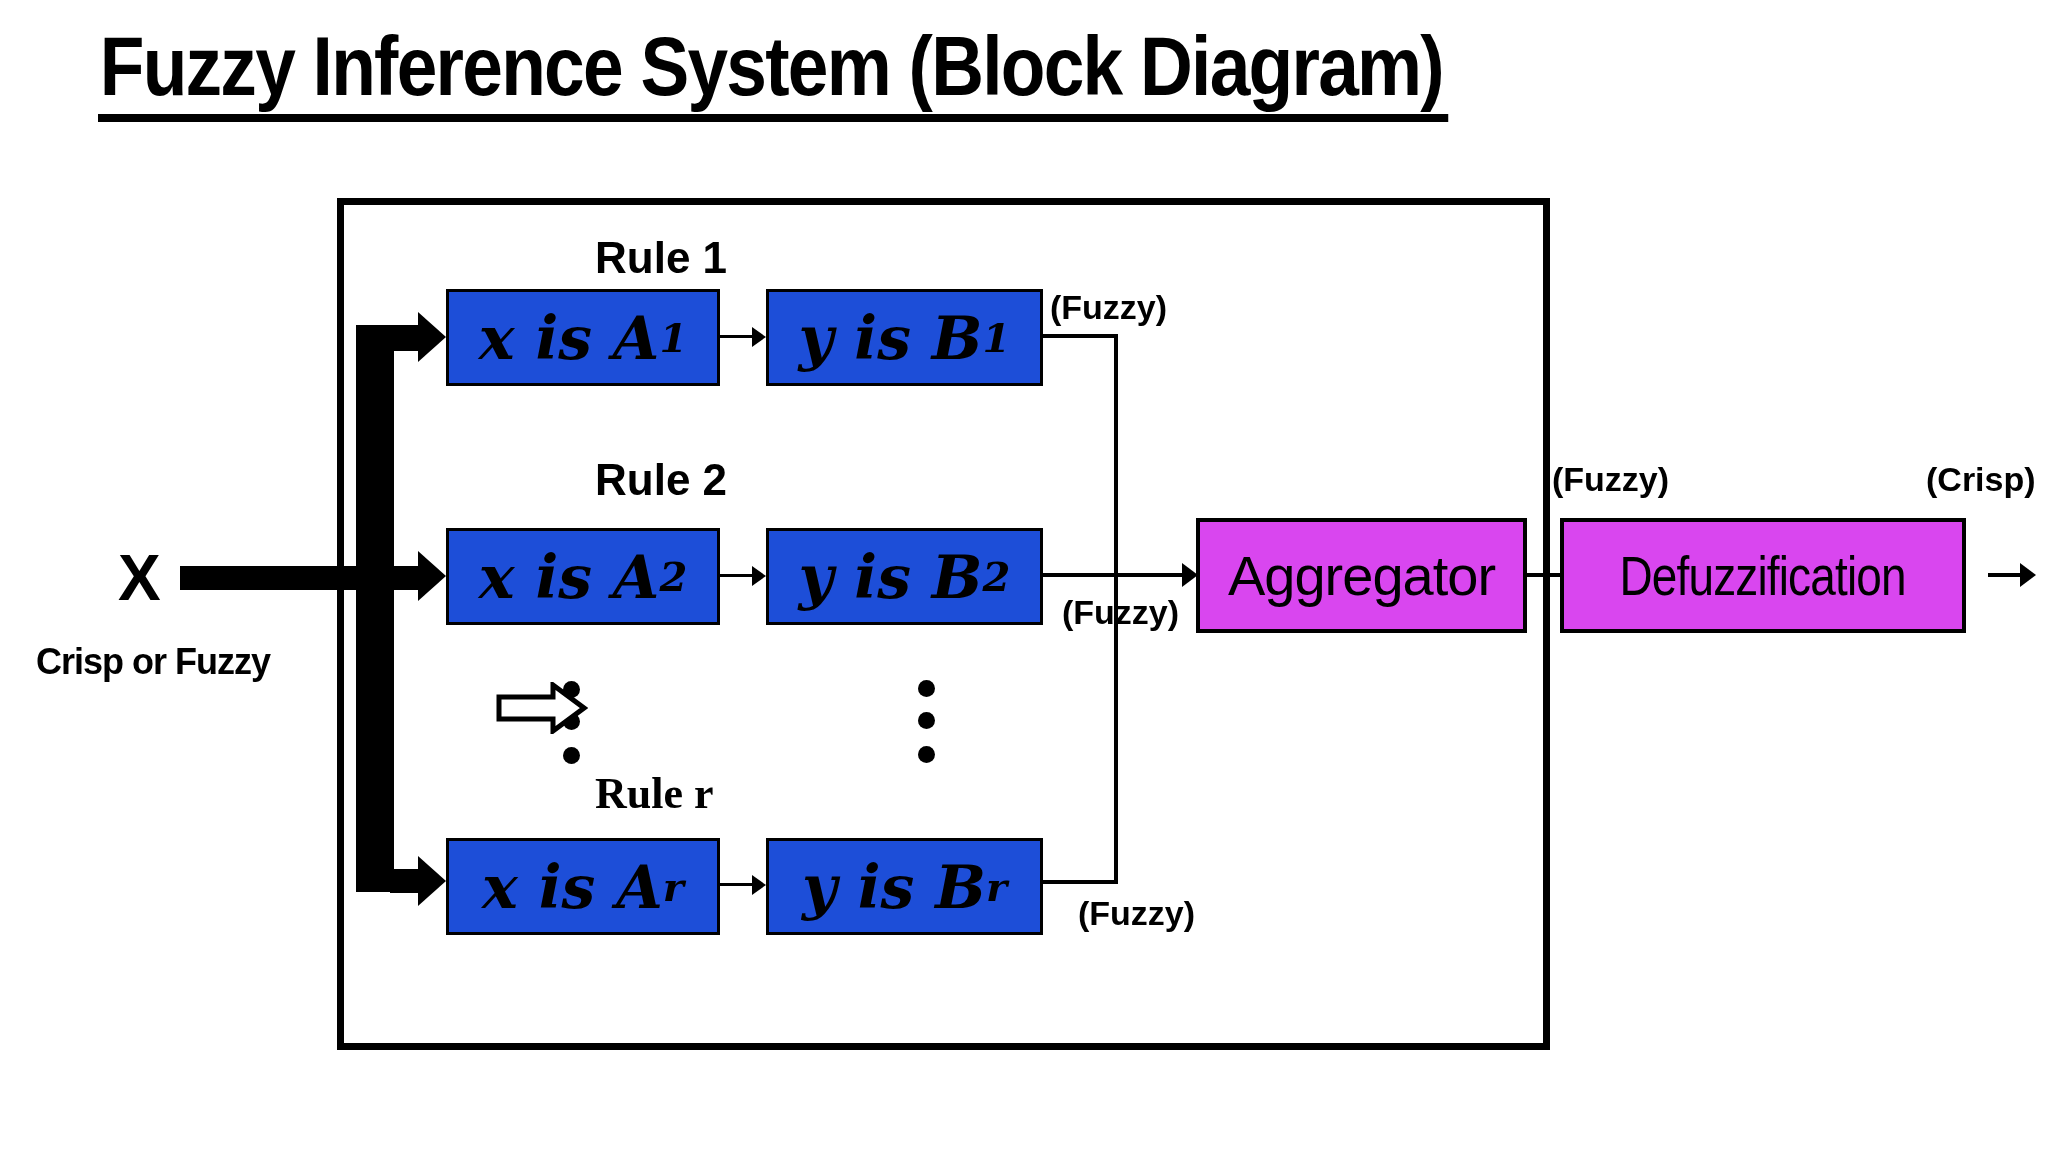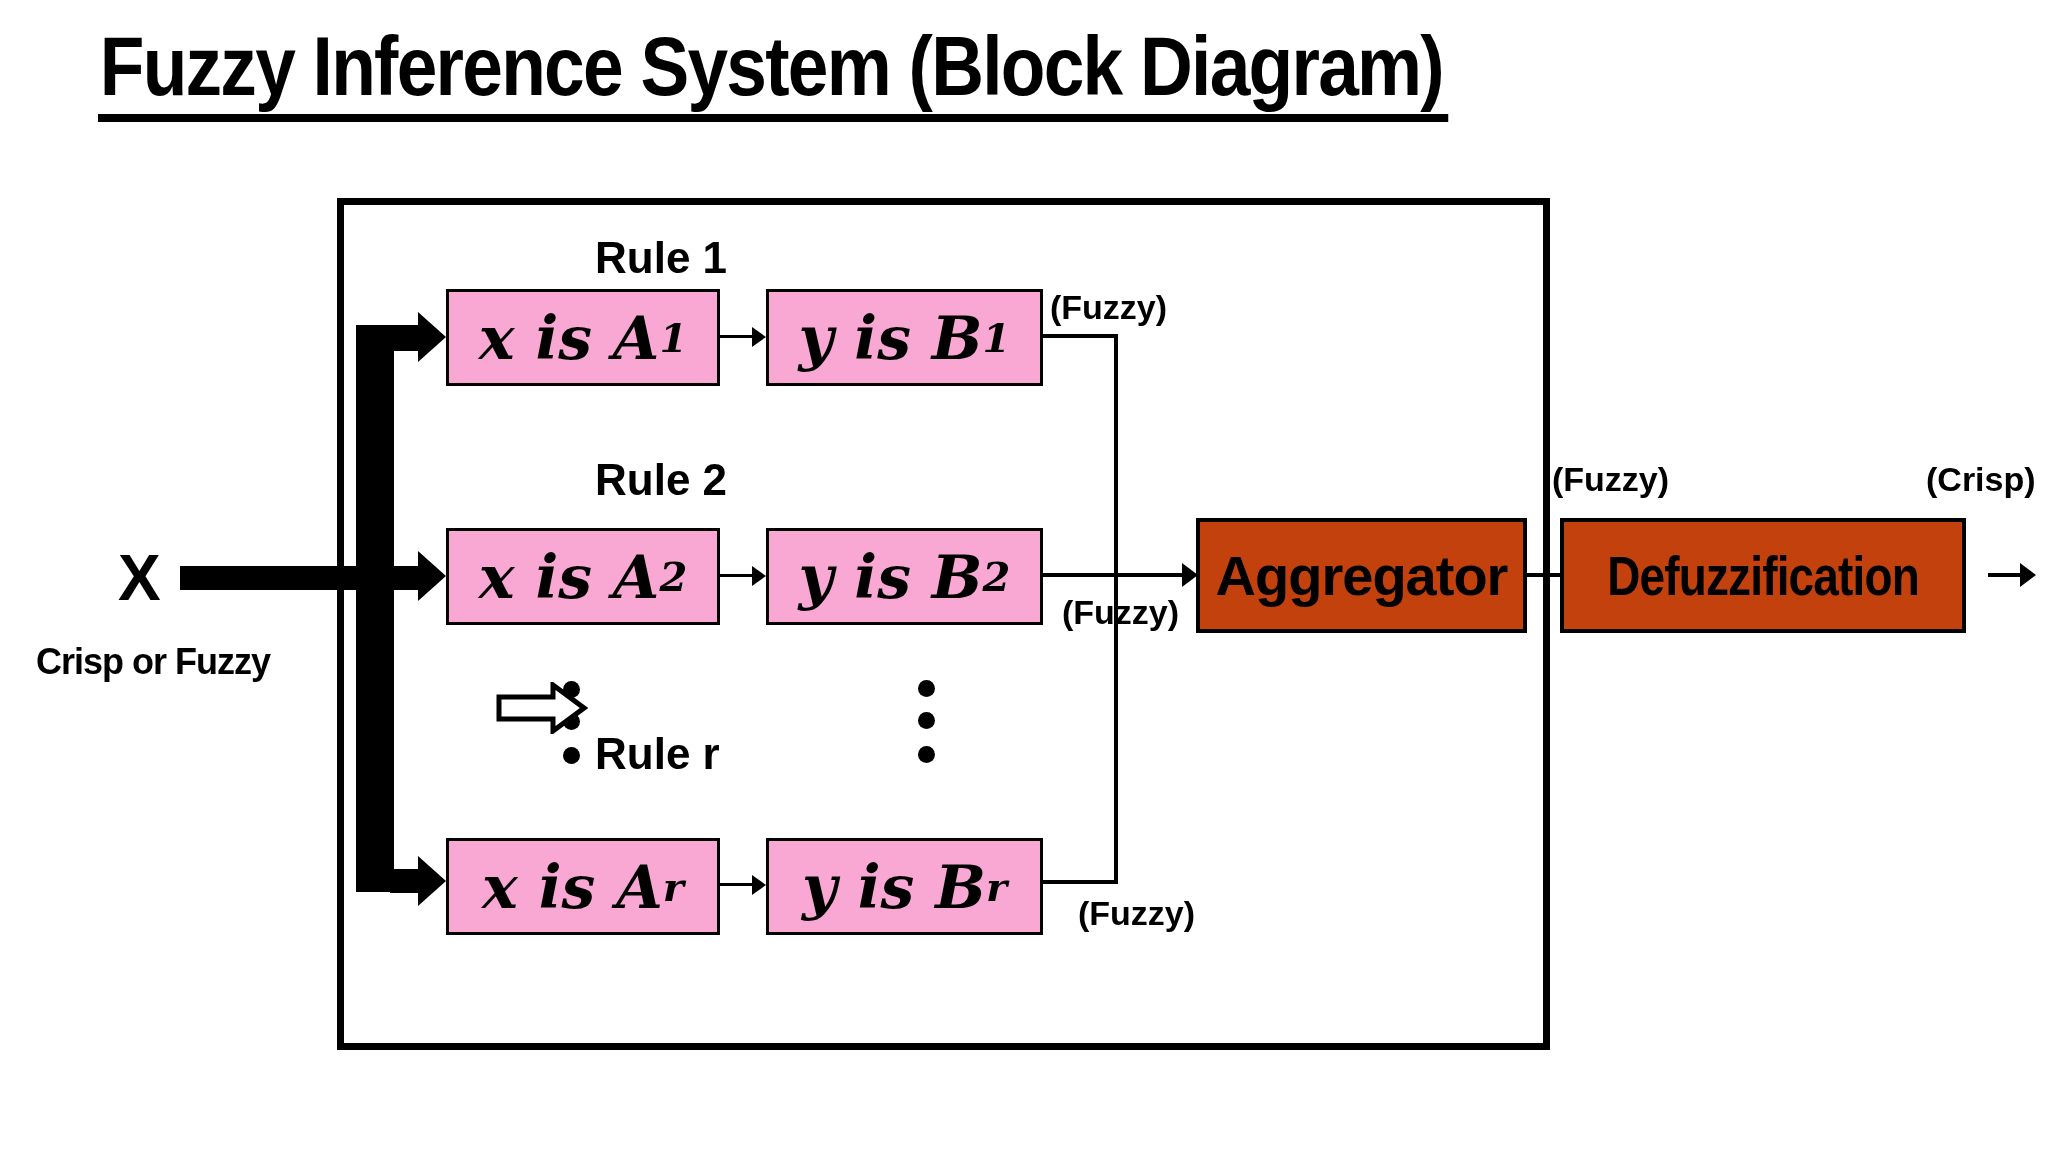--- a/index.html
+++ b/index.html
@@ -15,27 +15,27 @@
     transform:scaleX(0.87);transform-origin:left top;
     border-bottom:8px solid #000;padding:0 6px 4px 2px;line-height:1.05;
   }
   
   .outer-box{
     left:337px;top:198px;width:1213px;height:852px;
     border:7px solid #000;box-sizing:border-box;background:transparent;
   }
   
   .rbox{
-    border:3px solid #000;box-sizing:border-box;background:#f9a8d4;
+    border:3px solid #000;box-sizing:border-box;background:#1d4ed8;
     display:flex;align-items:center;justify-content:center;white-space:nowrap;
   }
   .pbox{
-    border:4px solid #000;box-sizing:border-box;background:#c2410c;
+    border:4px solid #000;box-sizing:border-box;background:#d946ef;
     display:flex;align-items:center;justify-content:center;white-space:nowrap;
-    font-weight:bold;font-size:56px;letter-spacing:-1px;
+    font-weight:normal;font-size:56px;letter-spacing:-1px;
   }
   .math{
     font-family:"DejaVu Serif", serif;font-style:italic;font-weight:bold;
     font-size:60px;line-height:1;
   }
   .msub{
     font-family:"DejaVu Serif", serif;font-style:italic;font-weight:bold;
     font-size:40px;vertical-align:-18px;line-height:1;
   }
   .rule-label{font-size:44px;font-weight:bold;width:300px;line-height:1;}
@@ -100,21 +100,21 @@
 <div class="abs dot" style="left:563px;top:681px;z-index:1;"></div>
 <div class="abs dot" style="left:563px;top:713px;z-index:1;"></div>
 <div class="abs dot" style="left:563px;top:747px;z-index:1;"></div>
 <svg class="abs" style="left:496px;top:682px;z-index:2;" width="92" height="52" viewBox="0 0 92 52">
   <polygon points="3,15 57,15 57,3 88,26 57,49 57,37 3,37" fill="#ffffff" stroke="#000000" stroke-width="5"></polygon>
 </svg>
 <div class="abs dot" style="left:918px;top:680px;"></div>
 <div class="abs dot" style="left:918px;top:712px;"></div>
 <div class="abs dot" style="left:918px;top:746px;"></div>
 
-<div class="abs rule-label" style="left:595px;top:732px;">Rule r</div>
+<div class="abs rule-label" style="left:595px;top:772px;font-family:Liberation Serif, serif;">Rule r</div>
 <div class="abs rbox" style="left:446px;top:838px;width:274px;height:97px;">
   <span class="math">x is A</span>
     <span class="msub">r</span>
 </div>
 <div class="abs hline" style="left:720px;top:883px;width:34px;height:3px;"></div>
 <div class="abs head-sm" style="left:752px;top:875px;"></div>
 <div class="abs rbox" style="left:766px;top:838px;width:277px;height:97px;">
   <span class="math">y is B</span>
     <span class="msub">r</span>
 </div>

